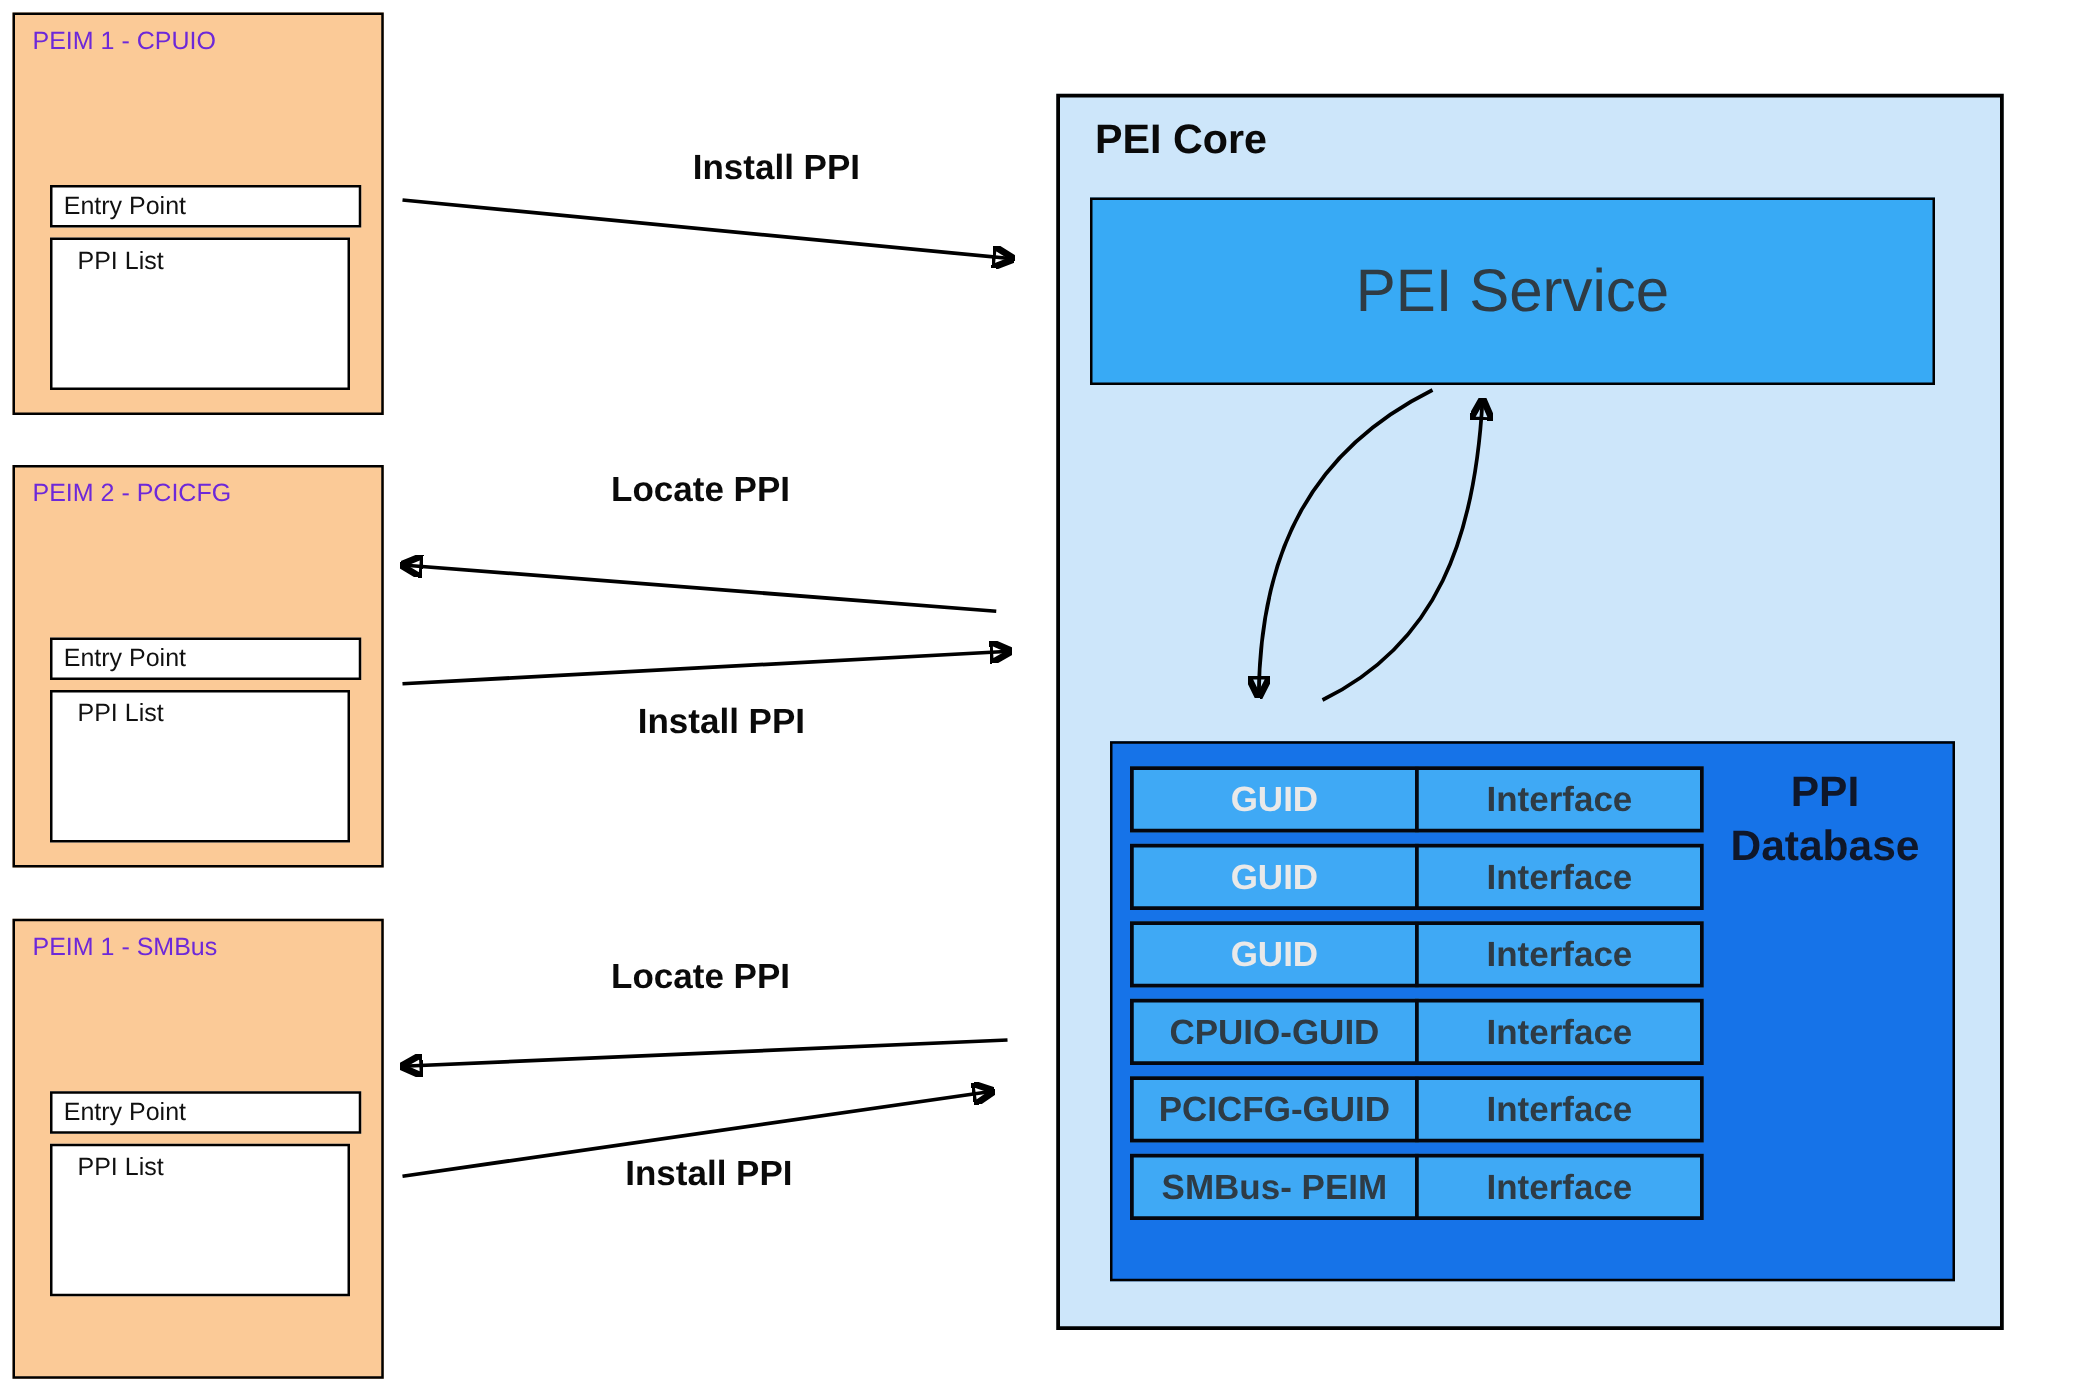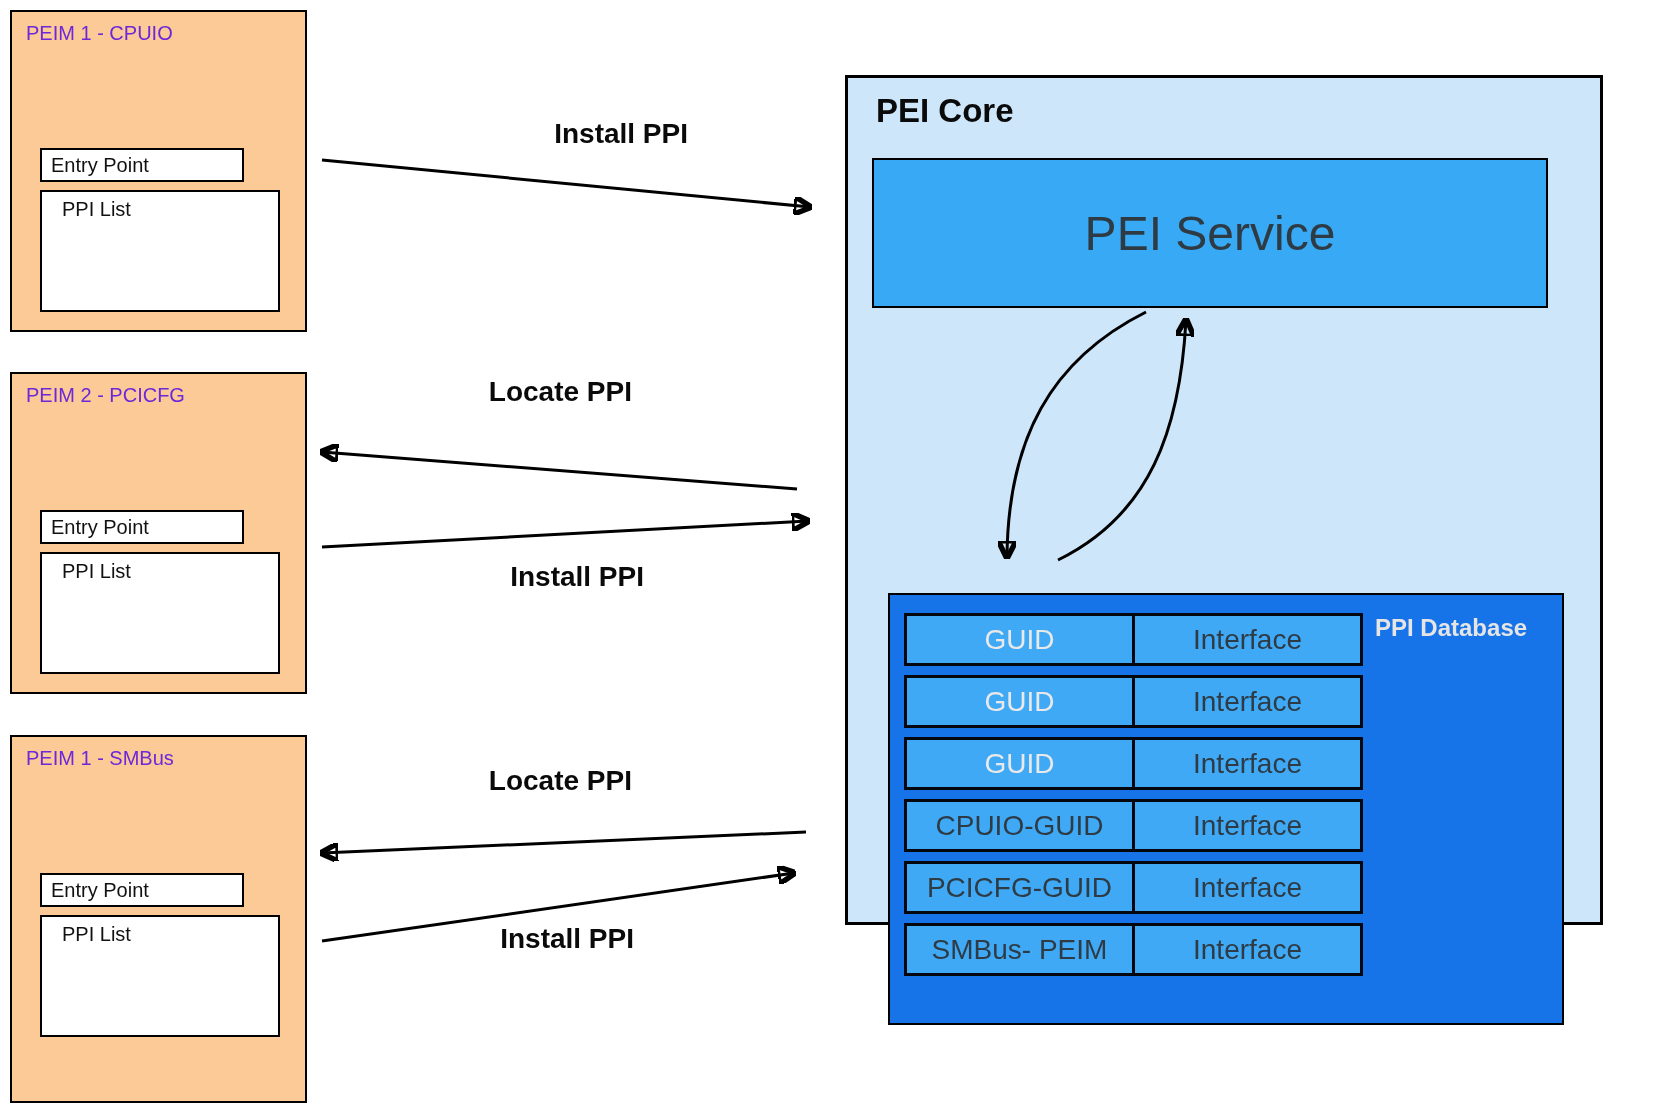--- a/index.html
+++ b/index.html
@@ -21,34 +21,34 @@
     background:var(--peim-fill);border:2px solid var(--stroke);
   }
   .peim-1{top:10px;}
   .peim-2{top:372px;}
   .peim-3{top:735px;height:368px;}
   .peim-title{
     position:absolute;top:10px;left:14px;
     font-size:20px;color:#6d28d9;white-space:nowrap;
   }
   .entry-point{
-    position:absolute;left:28px;top:136px;width:204px;height:34px;
+    position:absolute;left:28px;top:136px;width:249px;height:34px;
     background:#ffffff;border:2px solid var(--stroke);
     display:flex;align-items:center;padding-left:9px;
     font-size:20px;color:#111;
   }
   .ppi-list{
     position:absolute;left:28px;top:178px;width:240px;height:122px;
     background:#ffffff;border:2px solid var(--stroke);
     padding:6px 0 0 20px;font-size:20px;color:#111;
   }
 
   
   .pei-core{
-    position:absolute;left:845px;top:75px;width:758px;height:850px;
+    position:absolute;left:845px;top:75px;width:758px;height:989px;
     background:var(--core-fill);border:3px solid var(--stroke);padding-left:39px;
   }
   .pei-core-title{
     position:absolute;top:14px;left:28px;
     font-size:33px;font-weight:bold;color:#0a0a0a;
   }
   .pei-service{
     position:absolute;left:24px;top:80px;width:676px;height:150px;
     background:var(--service-fill);border:2px solid var(--stroke);
     display:flex;align-items:center;justify-content:center;
@@ -59,28 +59,28 @@
     background:var(--database-fill);border:2px solid var(--stroke);
   }
   .ppi-table{
     position:absolute;left:14px;top:18px;width:462px;
     display:flex;flex-direction:column;gap:9px;
   }
   .ppi-row{display:flex;height:53px;}
   .ppi-cell{
     background:var(--cell-fill);border:3px solid #05070f;
     display:flex;align-items:center;justify-content:center;
-    font-size:28px;font-weight:normal;color:#2E3B45;
+    font-size:28px;font-weight:bold;color:#2E3B45;
   }
   .ppi-cell.guid{width:231px;}
   .ppi-cell.iface{width:231px;margin-left:-3px;}
   .ppi-cell.light{color:#E9E9E9;}
   .database-label{
     position:absolute;left:485px;top:18px;width:170px;
-    font-size:24px;font-weight:bold;color:#e5e5e5;
+    text-align:center;font-size:34px;font-weight:bold;color:#0f172a;
     line-height:1.25;
   }
 
   
   .arrow-label{
     position:absolute;font-size:28px;font-weight:bold;color:#0a0a0a;
     width:220px;text-align:right;z-index:6;
   }
   .lbl-install-1{left:468px;top:118px;}
   .lbl-locate-2{left:412px;top:376px;}

